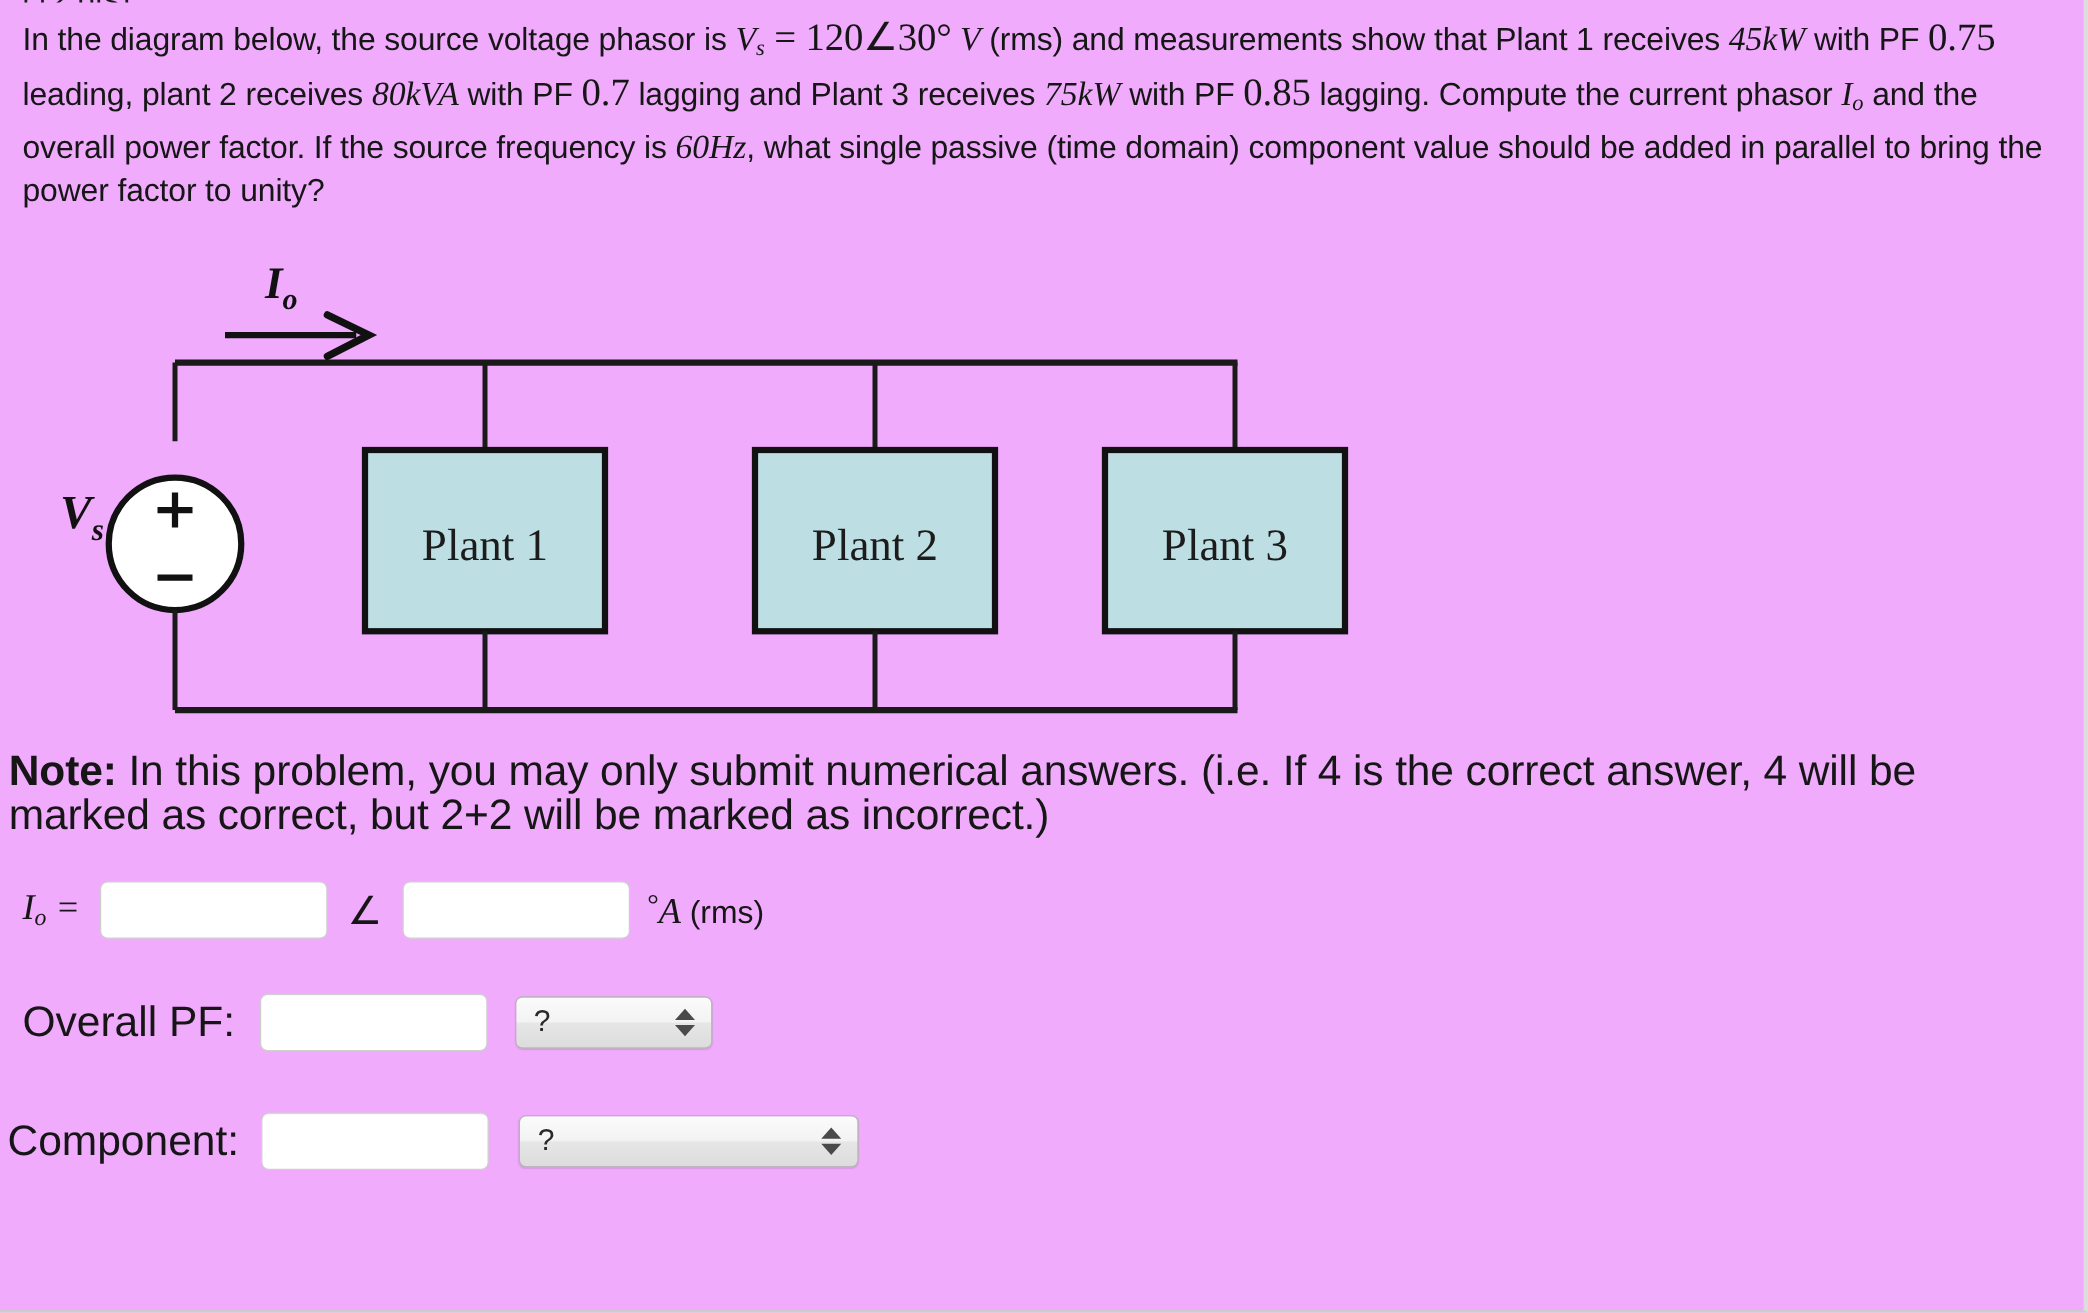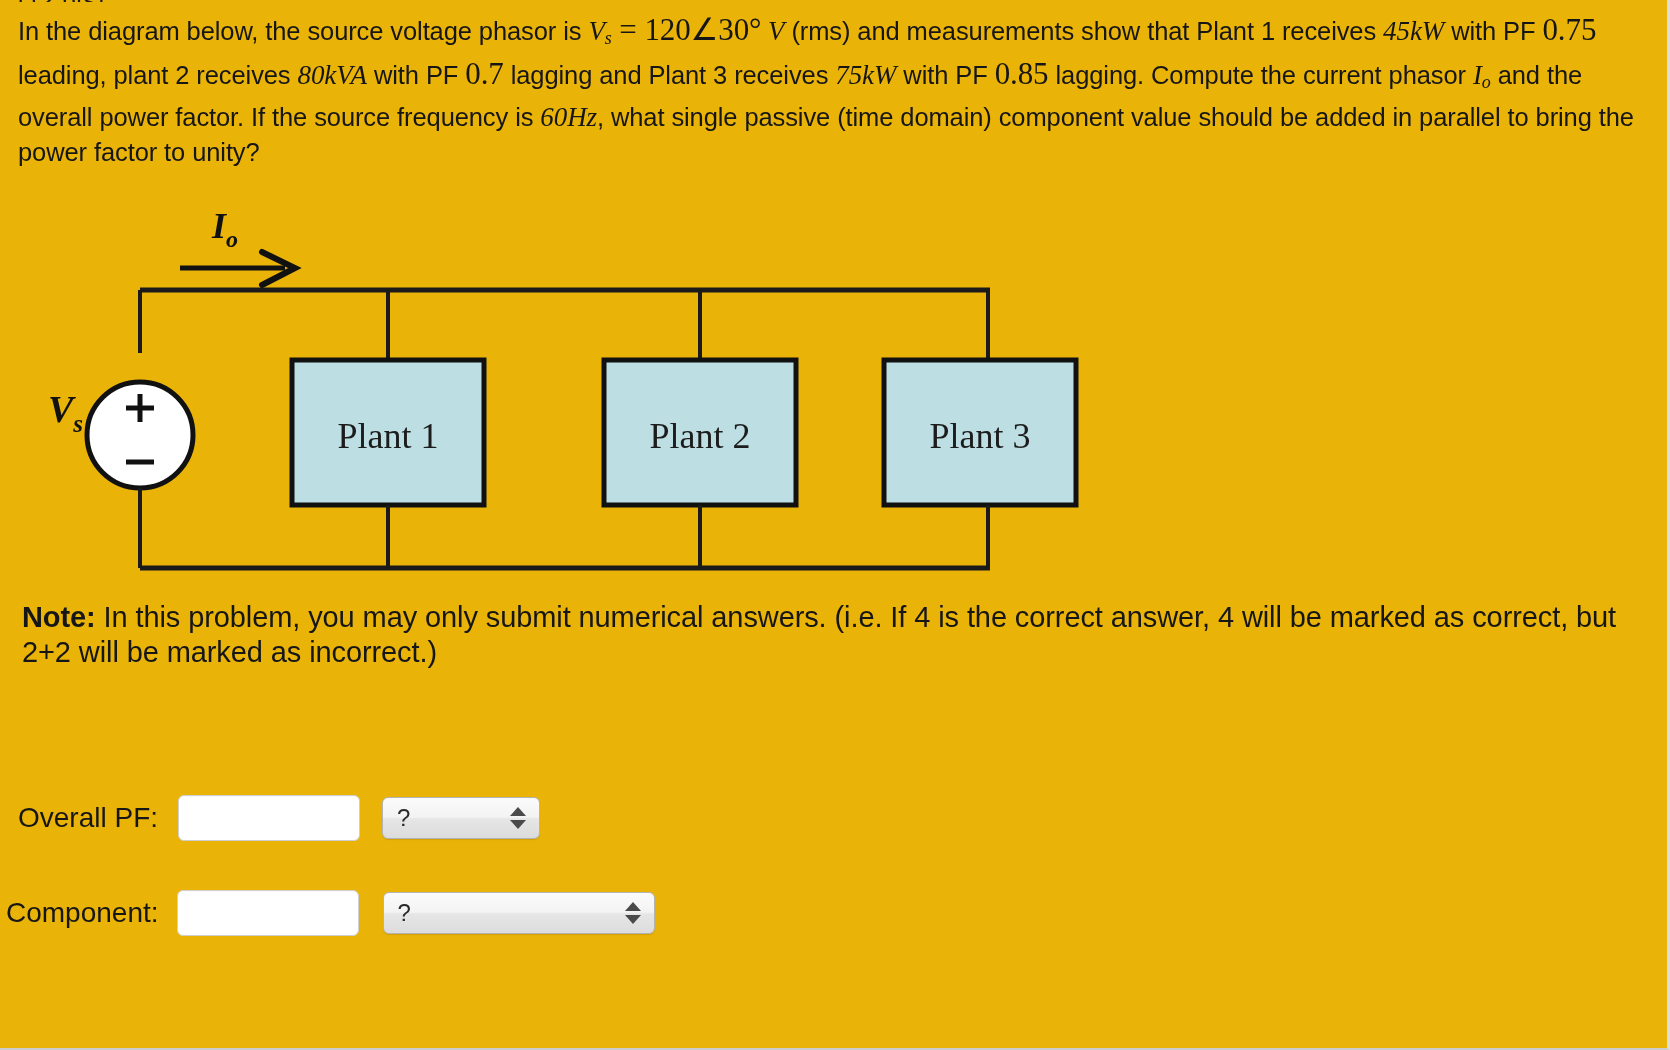--- a/index.html
+++ b/index.html
@@ -10,21 +10,21 @@
   body {
     width: 1670px;
     height: 1050px;
     font-family: "Liberation Sans", sans-serif;
     overflow: hidden;
   }
   #page {
     position: relative;
     width: 1670px;
     height: 1050px;
-    background: #eab308;
+    background: #f0abfc;
     box-sizing: border-box;
     border-right: 3px solid #dddddd;
     border-bottom: 2px solid #cccccc;
   }
   
   .pts-frag {
     position: absolute;
     left: 18px;
     top: -14px;
     font-size: 25px;
@@ -63,42 +63,42 @@
   #circuit {
     position: absolute;
     left: 0px;
     top: 190px;
     width: 1120px;
     height: 400px;
   }
   
   .note {
     position: absolute;
-    left: 22px;
+    left: 7px;
     top: 600px;
     width: 1630px;
-    font-size: 29px;
+    font-size: 34px;
     line-height: 35px;
     color: #161616;
     letter-spacing: -0.1px;
   }
   .note b { font-weight: bold; }
 
   
   .ansrow {
     position: absolute;
     display: flex;
     align-items: center;
   }
   #row-io   { left: 18px; top: 705px; }
   #row-pf   { left: 18px; top: 795px; }
   #row-comp { left: 6px; top: 890px; }
 
   .lbl {
-    font-size: 28px;
+    font-size: 34px;
     color: #161616;
     white-space: nowrap;
   }
   .lbl-math {
     font-family: "Liberation Serif", serif;
     font-style: italic;
     font-size: 29px;
   }
   .lbl-math .sub { font-size: 19px; vertical-align: -5px; }
 
@@ -223,20 +223,27 @@
     <line x1="988" y1="100" x2="988" y2="170" stroke="#1a1a1a" stroke-width="4"></line>
     <rect x="884" y="170" width="192" height="145" fill="#bddfe3" stroke="#111111" stroke-width="5"></rect>
     <text x="980" y="258" text-anchor="middle" font-family="Liberation Serif, serif" font-size="36" fill="#1c1c1c">Plant 3</text>
     <line x1="988" y1="315" x2="988" y2="378" stroke="#1a1a1a" stroke-width="4"></line>
   </svg>
 
   <div class="note">
     <b>Note:</b><span> In this problem, you may only submit numerical answers. (i.e. If 4 is the correct answer, 4 will be marked as correct, but 2+2 will be marked as incorrect.)</span>
   </div>
 
+  <div class="ansrow" id="row-io">
+    <span class="lbl lbl-math">I<span class="sub">o</span>&nbsp;=</span>
+    <input class="textbox" style="margin-left: 16px;" type="text" value="">
+    <span class="angle-sym">∠</span>
+    <input class="textbox" type="text" value="" style="">
+    <span class="unit"><span class="deg">°</span><span class="italA">A</span><span> (rms)</span></span>
+  </div>
 
   <div class="ansrow" id="row-pf">
     <span class="lbl">Overall PF:</span>
     <input class="textbox" style="margin-left: 20px;" type="text" value="">
     <div class="selwrap" id="sel-pf">
       <span class="selval">?</span>
       <span class="steppers">
         <span class="tri up"></span>
         <span class="tri down"></span>
       </span>

